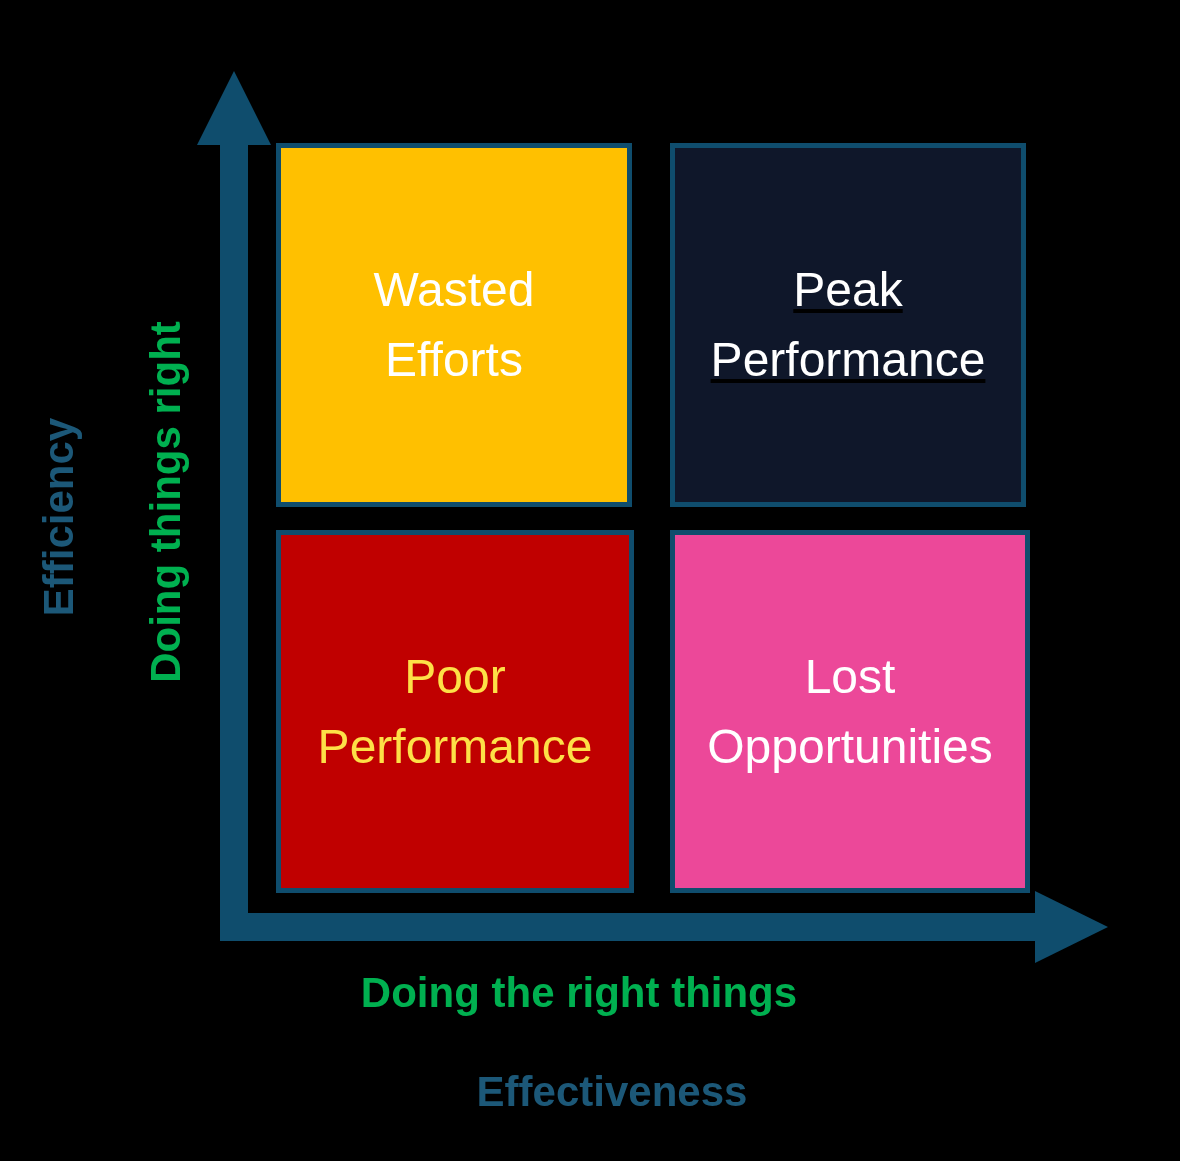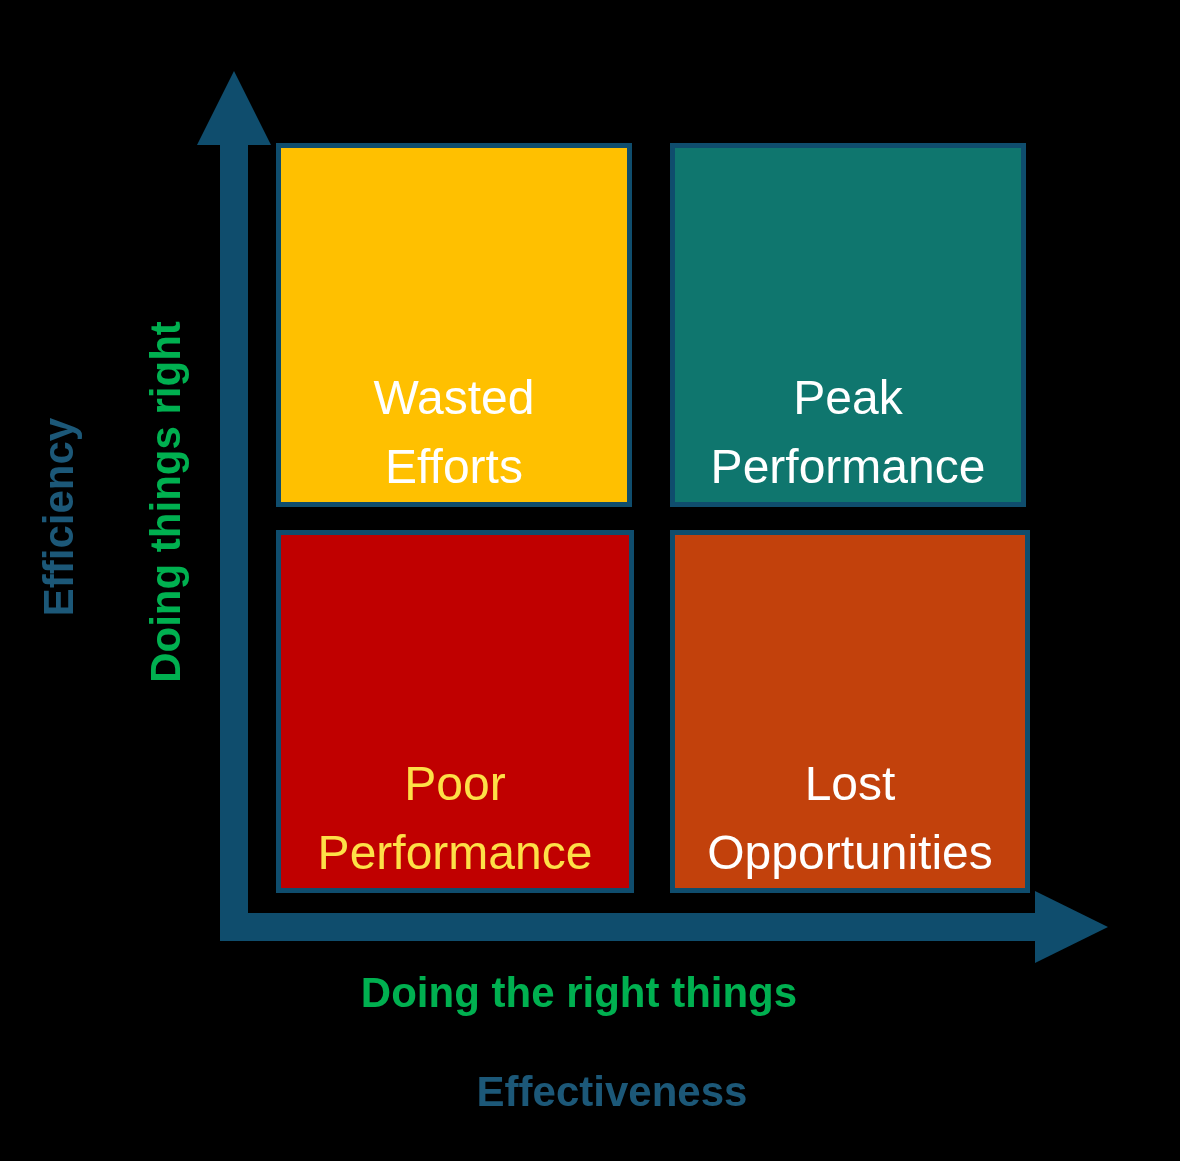--- a/index.html
+++ b/index.html
@@ -13,21 +13,21 @@
     height: 1161px;
     overflow: hidden;
     font-family: "Liberation Sans", sans-serif;
   }
   
   .quad {
     position: absolute;
     box-sizing: border-box;
     border: 5px solid #404040;
     display: flex;
-    align-items: flex-end;
+    align-items: center;
     justify-content: center;
     text-align: center;
   }
   .quad-label {
     color: #ffffff;
     font-size: 48px;
     line-height: 1.45;
     white-space: pre-line;
     font-weight: 400;
   }
@@ -81,31 +81,31 @@
   <div class="tri" id="y-head" style="border-bottom-color: rgb(15, 77, 109);"></div>
 
   <div class="shaft" id="x-shaft" style="background-color: rgb(15, 77, 109);"></div>
   <div class="tri" id="x-head" style="border-left-color: rgb(15, 77, 109);"></div>
 
   <div class="quad" id="q-tl" style="background-color: rgb(255, 192, 0); border-color: rgb(15, 77, 109);">
     <div class="quad-label" style="color: rgb(255, 255, 255);">Wasted
 Efforts</div>
   </div>
 
-  <div class="quad" id="q-tr" style="background-color: #0f766e; border-color: rgb(15, 77, 109);">
+  <div class="quad" id="q-tr" style="background-color: #0f172a; border-color: rgb(15, 77, 109); text-decoration: underline;">
     <div class="quad-label" style="color: rgb(255, 255, 255);">Peak
 Performance</div>
   </div>
 
   <div class="quad" id="q-bl" style="background-color: rgb(192, 0, 0); border-color: rgb(15, 77, 109);">
     <div class="quad-label" style="color: #fde047;">Poor
 Performance</div>
   </div>
 
-  <div class="quad" id="q-br" style="background-color: #c2410c; border-color: rgb(15, 77, 109);">
+  <div class="quad" id="q-br" style="background-color: #ec4899; border-color: rgb(15, 77, 109);">
     <div class="quad-label" style="color: rgb(255, 255, 255);">Lost
 Opportunities</div>
   </div>
 
   <div class="axis-label vert" id="lbl-y-main" style="color: rgb(28, 88, 120);">Efficiency</div>
 
   <div class="axis-label vert" id="lbl-y-sub" style="color: rgb(0, 176, 80);">Doing things right</div>
 
   <div class="axis-label" id="lbl-x-main" style="color: rgb(28, 88, 120);">Effectiveness</div>
 

